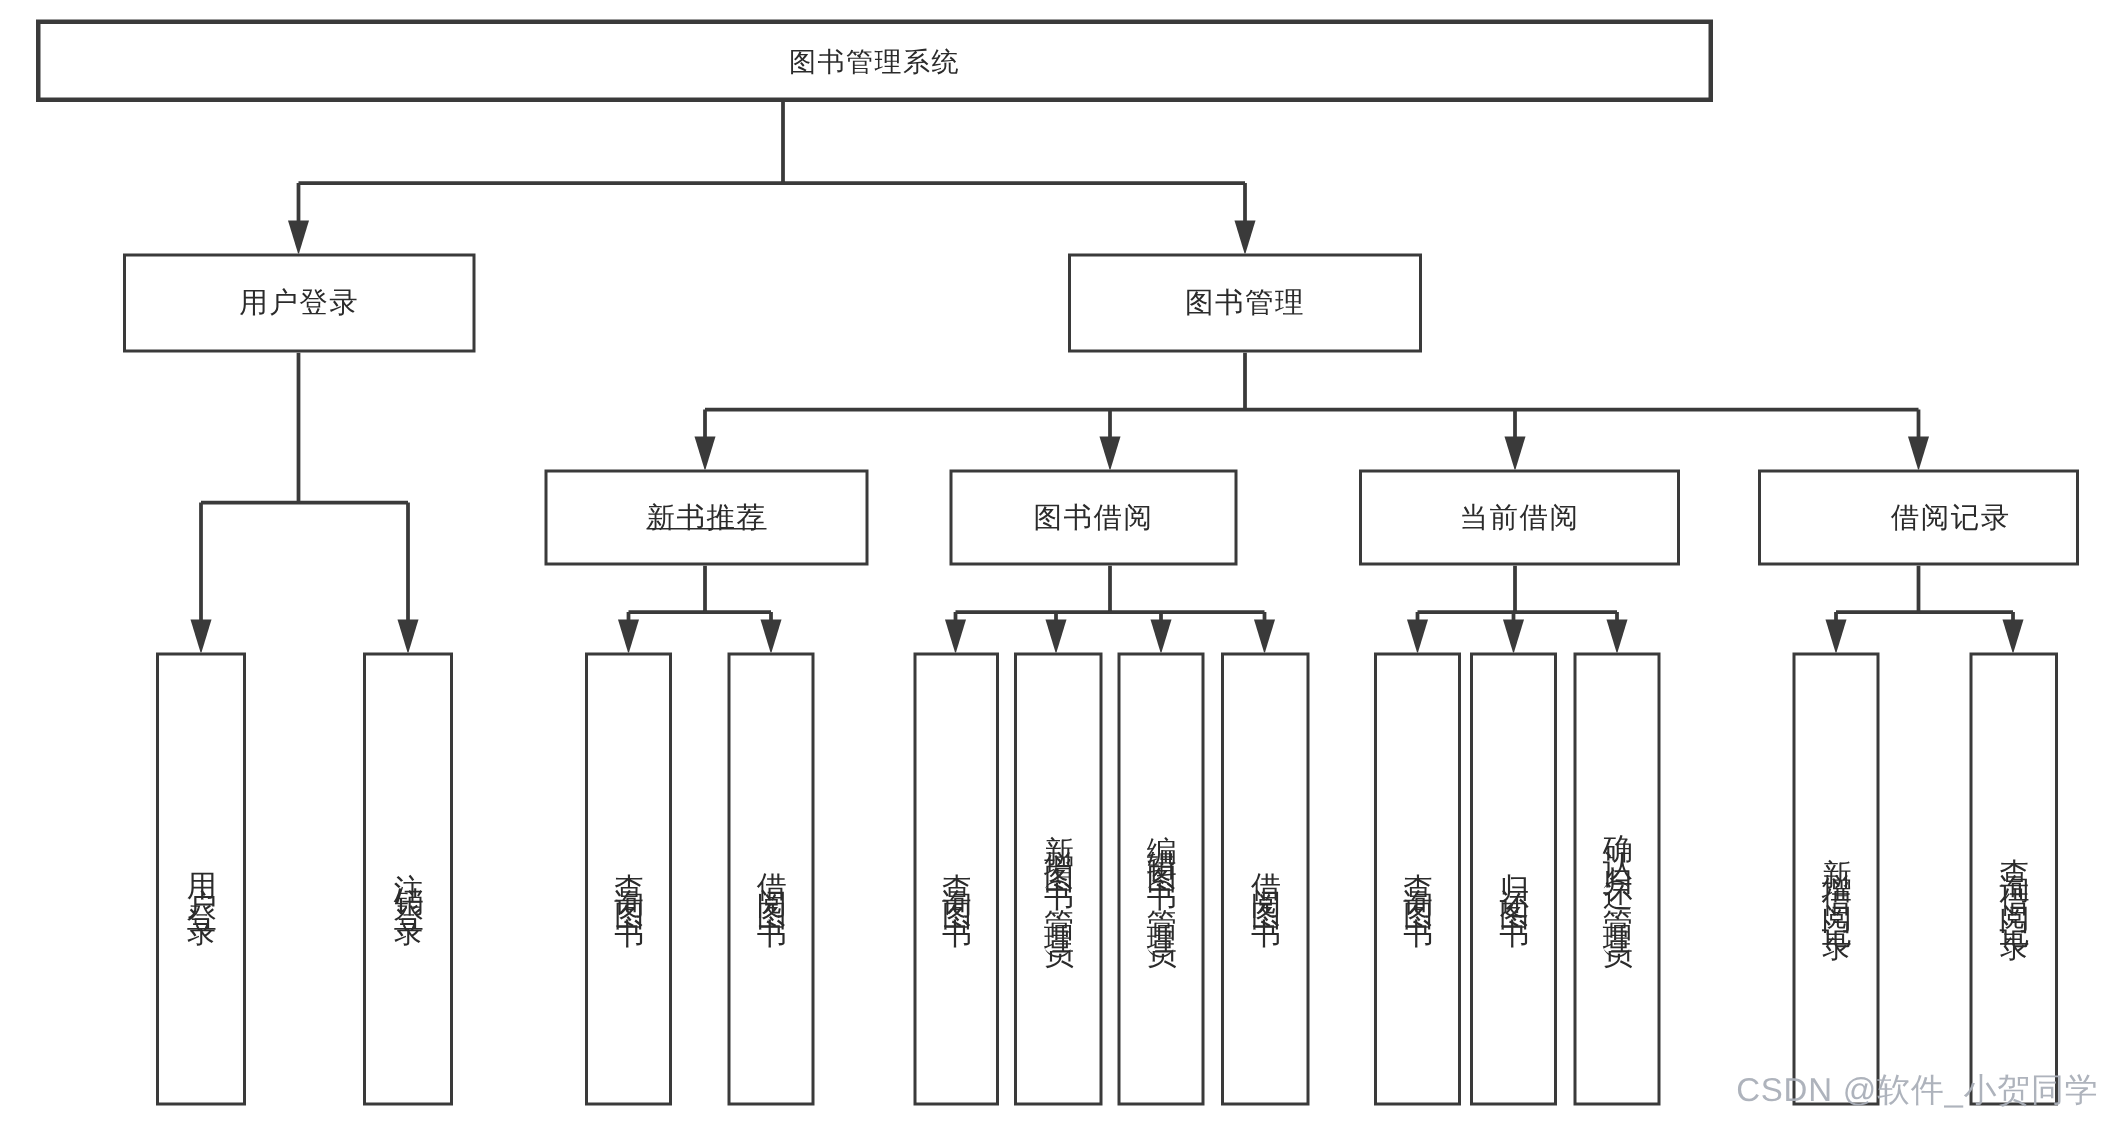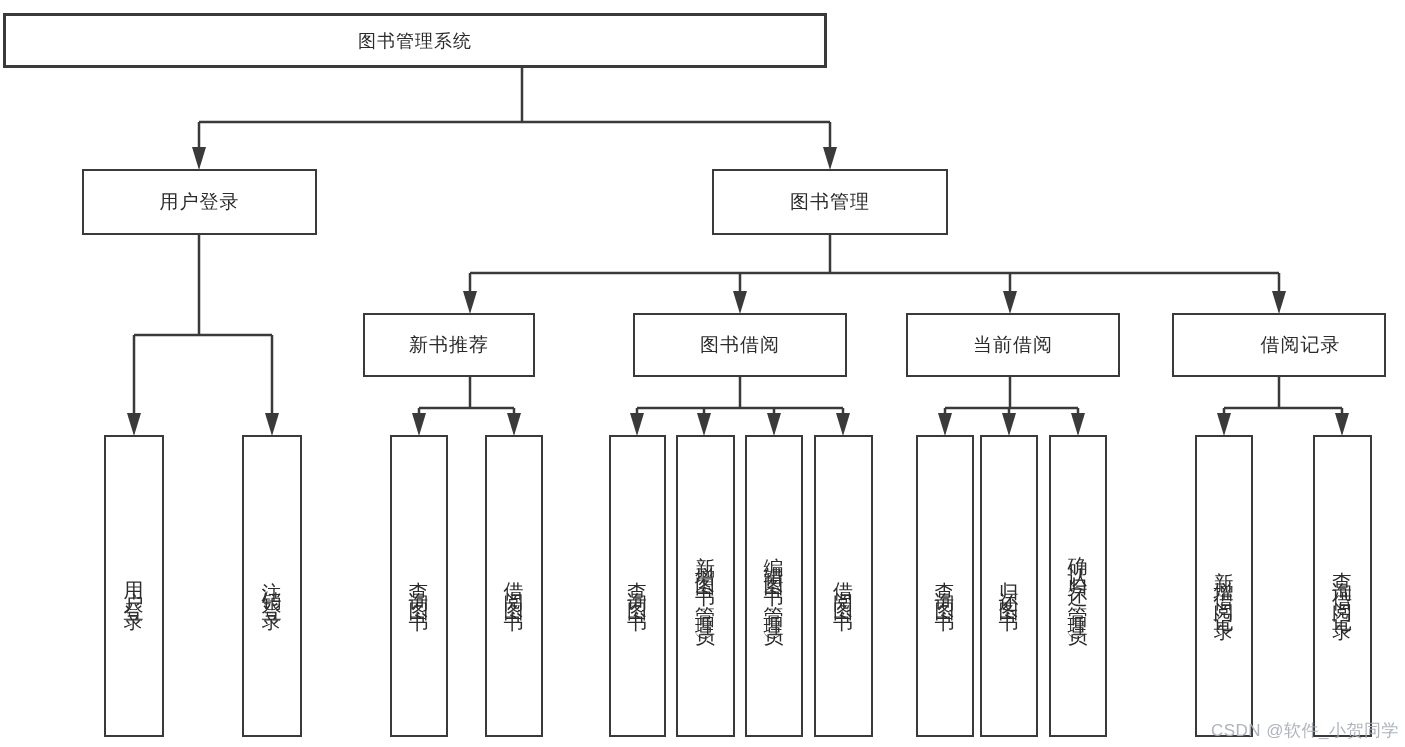--- a/index.html
+++ b/index.html
@@ -46,21 +46,21 @@
     text-orientation: mixed;
     font-size: 20px;
     letter-spacing: 10px;
     line-height: 1;
     color: #2b2b2b;
   }
   .watermark {
     position: absolute;
     right: 6px;
     bottom: 5px;
-    font-size: 17px;
+    font-size: 22px;
     color: rgba(170, 175, 184, 0.95);
     letter-spacing: 0.5px;
     z-index: 5;
     white-space: nowrap;
   }
 </style>
 </head>
 <body>
 
 <div class="canvas">
@@ -105,27 +105,27 @@
 
       <polygon points="938,413 952,413 945,436"></polygon>
       <polygon points="1002,413 1016,413 1009,436"></polygon>
       <polygon points="1071,413 1085,413 1078,436"></polygon>
 
       <polygon points="1217,413 1231,413 1224,436"></polygon>
       <polygon points="1335,413 1349,413 1342,436"></polygon>
     </g>
   </svg>
 
-  <div class="node root" style="left:3px; top:13px; width:824px; height:55px;">图书管理系统</div>
+  <div class="node root" style="left:24px; top:13px; width:1118px; height:55px;">图书管理系统</div>
 
   <div class="node" style="left:82px; top:169px; width:235px; height:66px;">用户登录</div>
   <div class="node" style="left:712px; top:169px; width:236px; height:66px;text-align:right;">图书管理</div>
 
-  <div class="node" style="left:363px; top:313px; width:172px; height:64px;">新书推荐</div>
-  <div class="node" style="left:633px; top:313px; width:214px; height:64px;">图书借阅</div>
+  <div class="node" style="left:363px; top:313px; width:216px; height:64px;text-decoration:underline;">新书推荐</div>
+  <div class="node" style="left:633px; top:313px; width:192px; height:64px;">图书借阅</div>
   <div class="node" style="left:906px; top:313px; width:214px; height:64px;">当前借阅</div>
   <div class="node" style="left:1172px; top:313px; width:214px; height:64px;padding-left:43px;">借阅记录</div>
 
   <div class="vnode" style="left:104px; top:435px; width:60px; height:302px;">
     <span>用户登录</span>
   </div>
   <div class="vnode" style="left:242px; top:435px; width:60px; height:302px;">
     <span>注销登录</span>
   </div>
 

